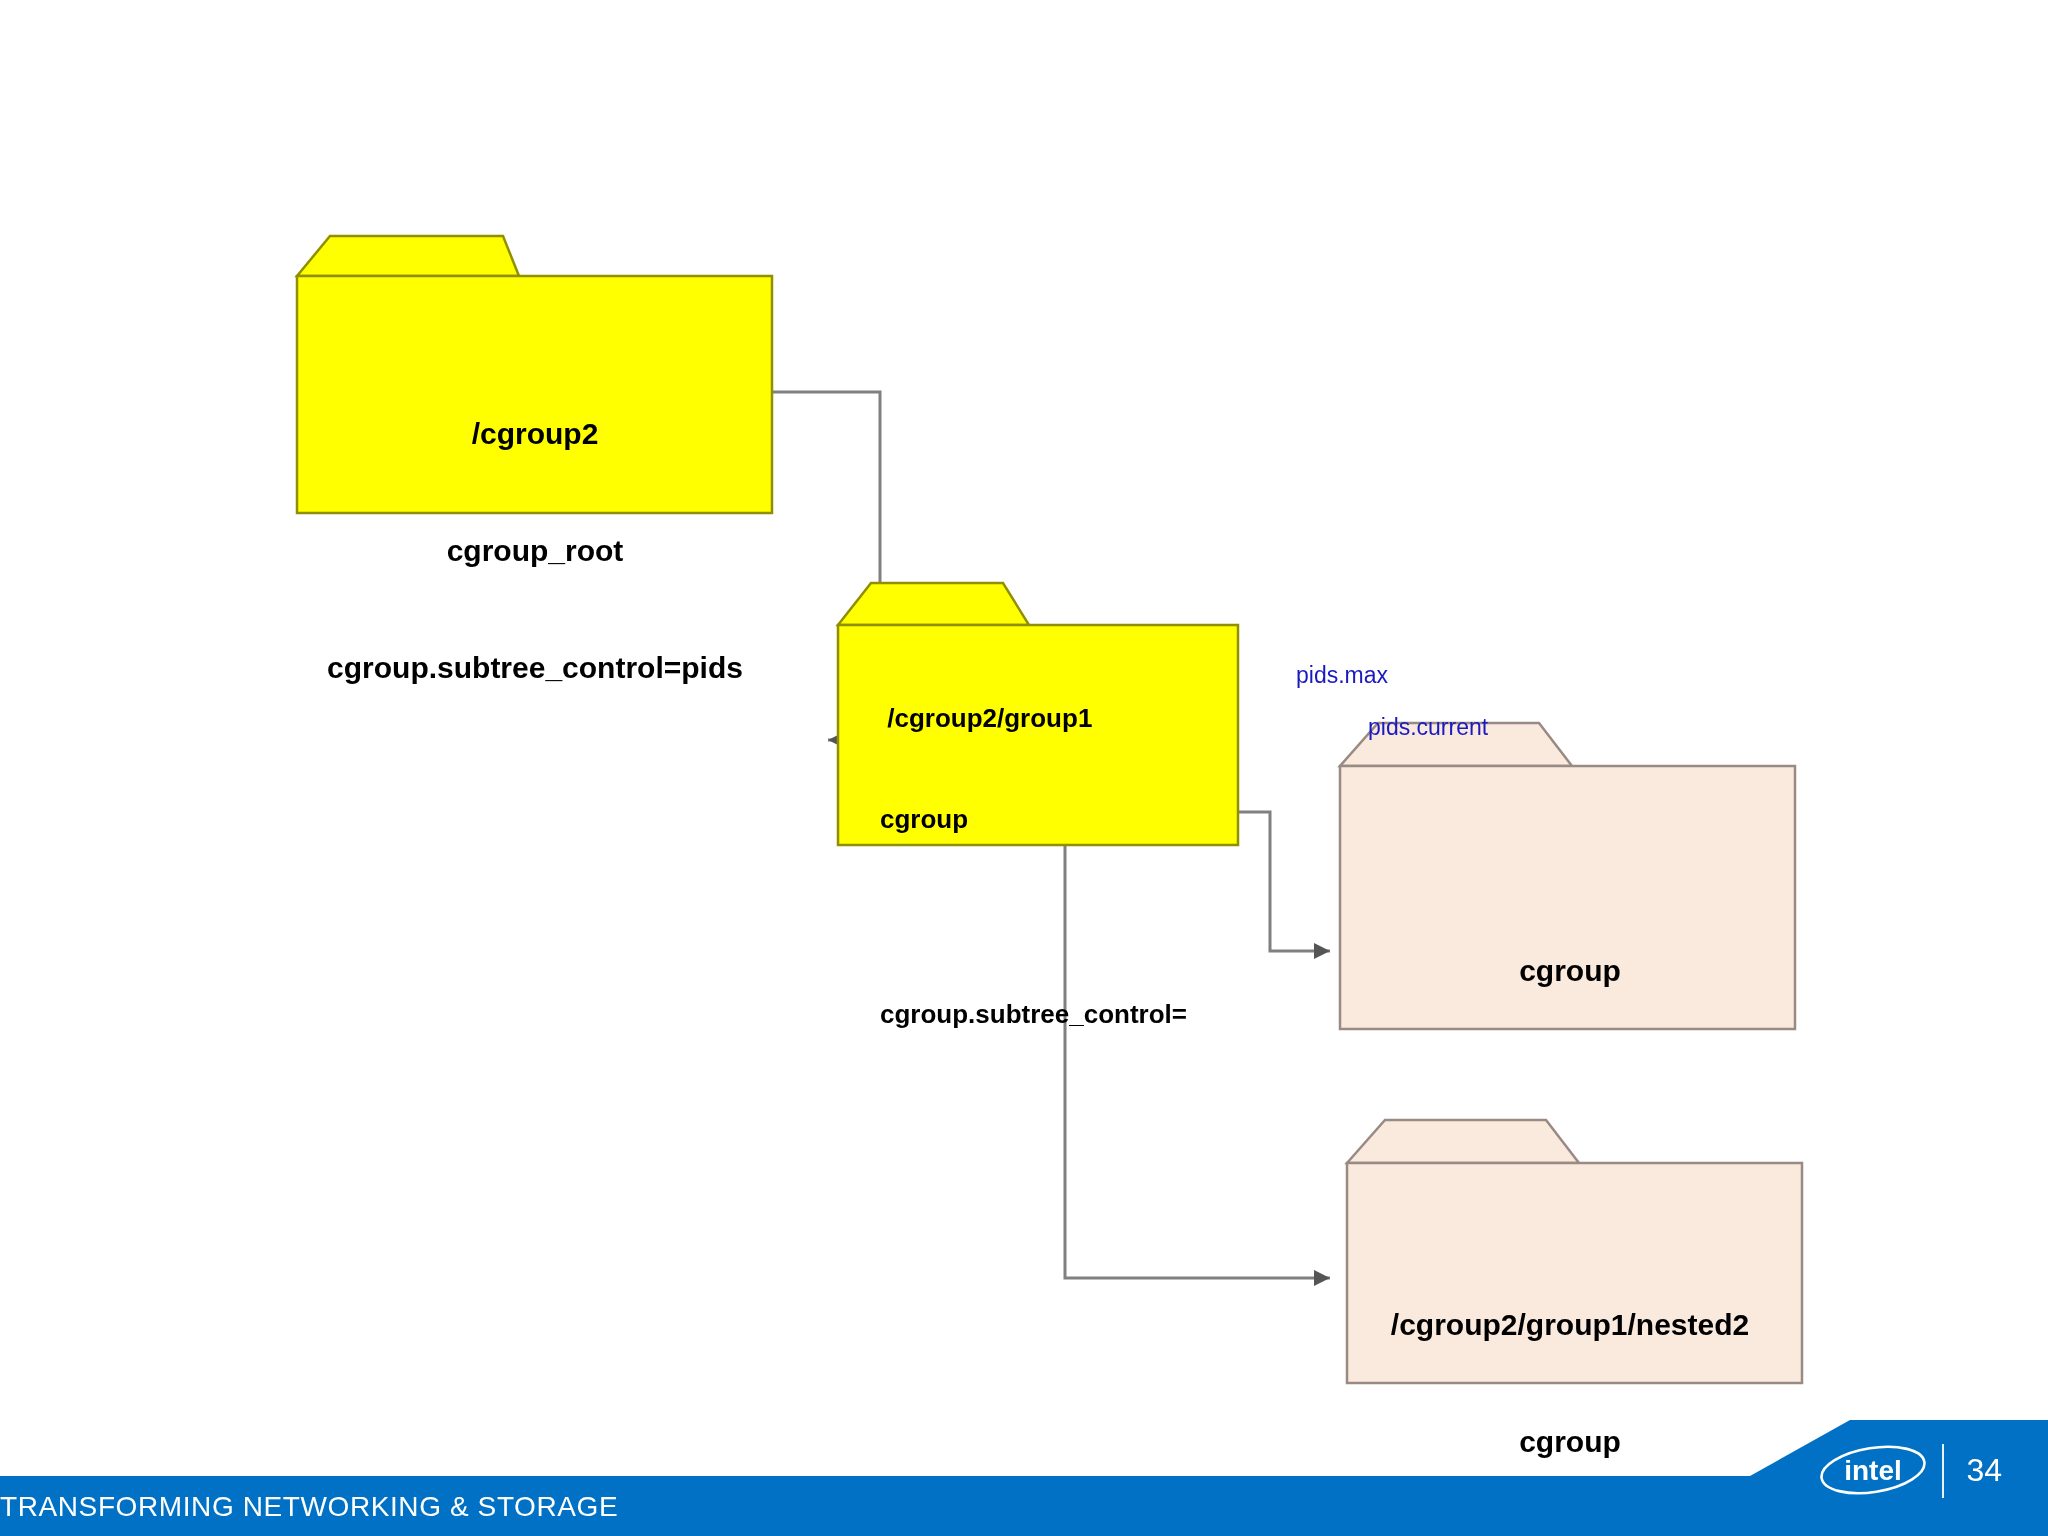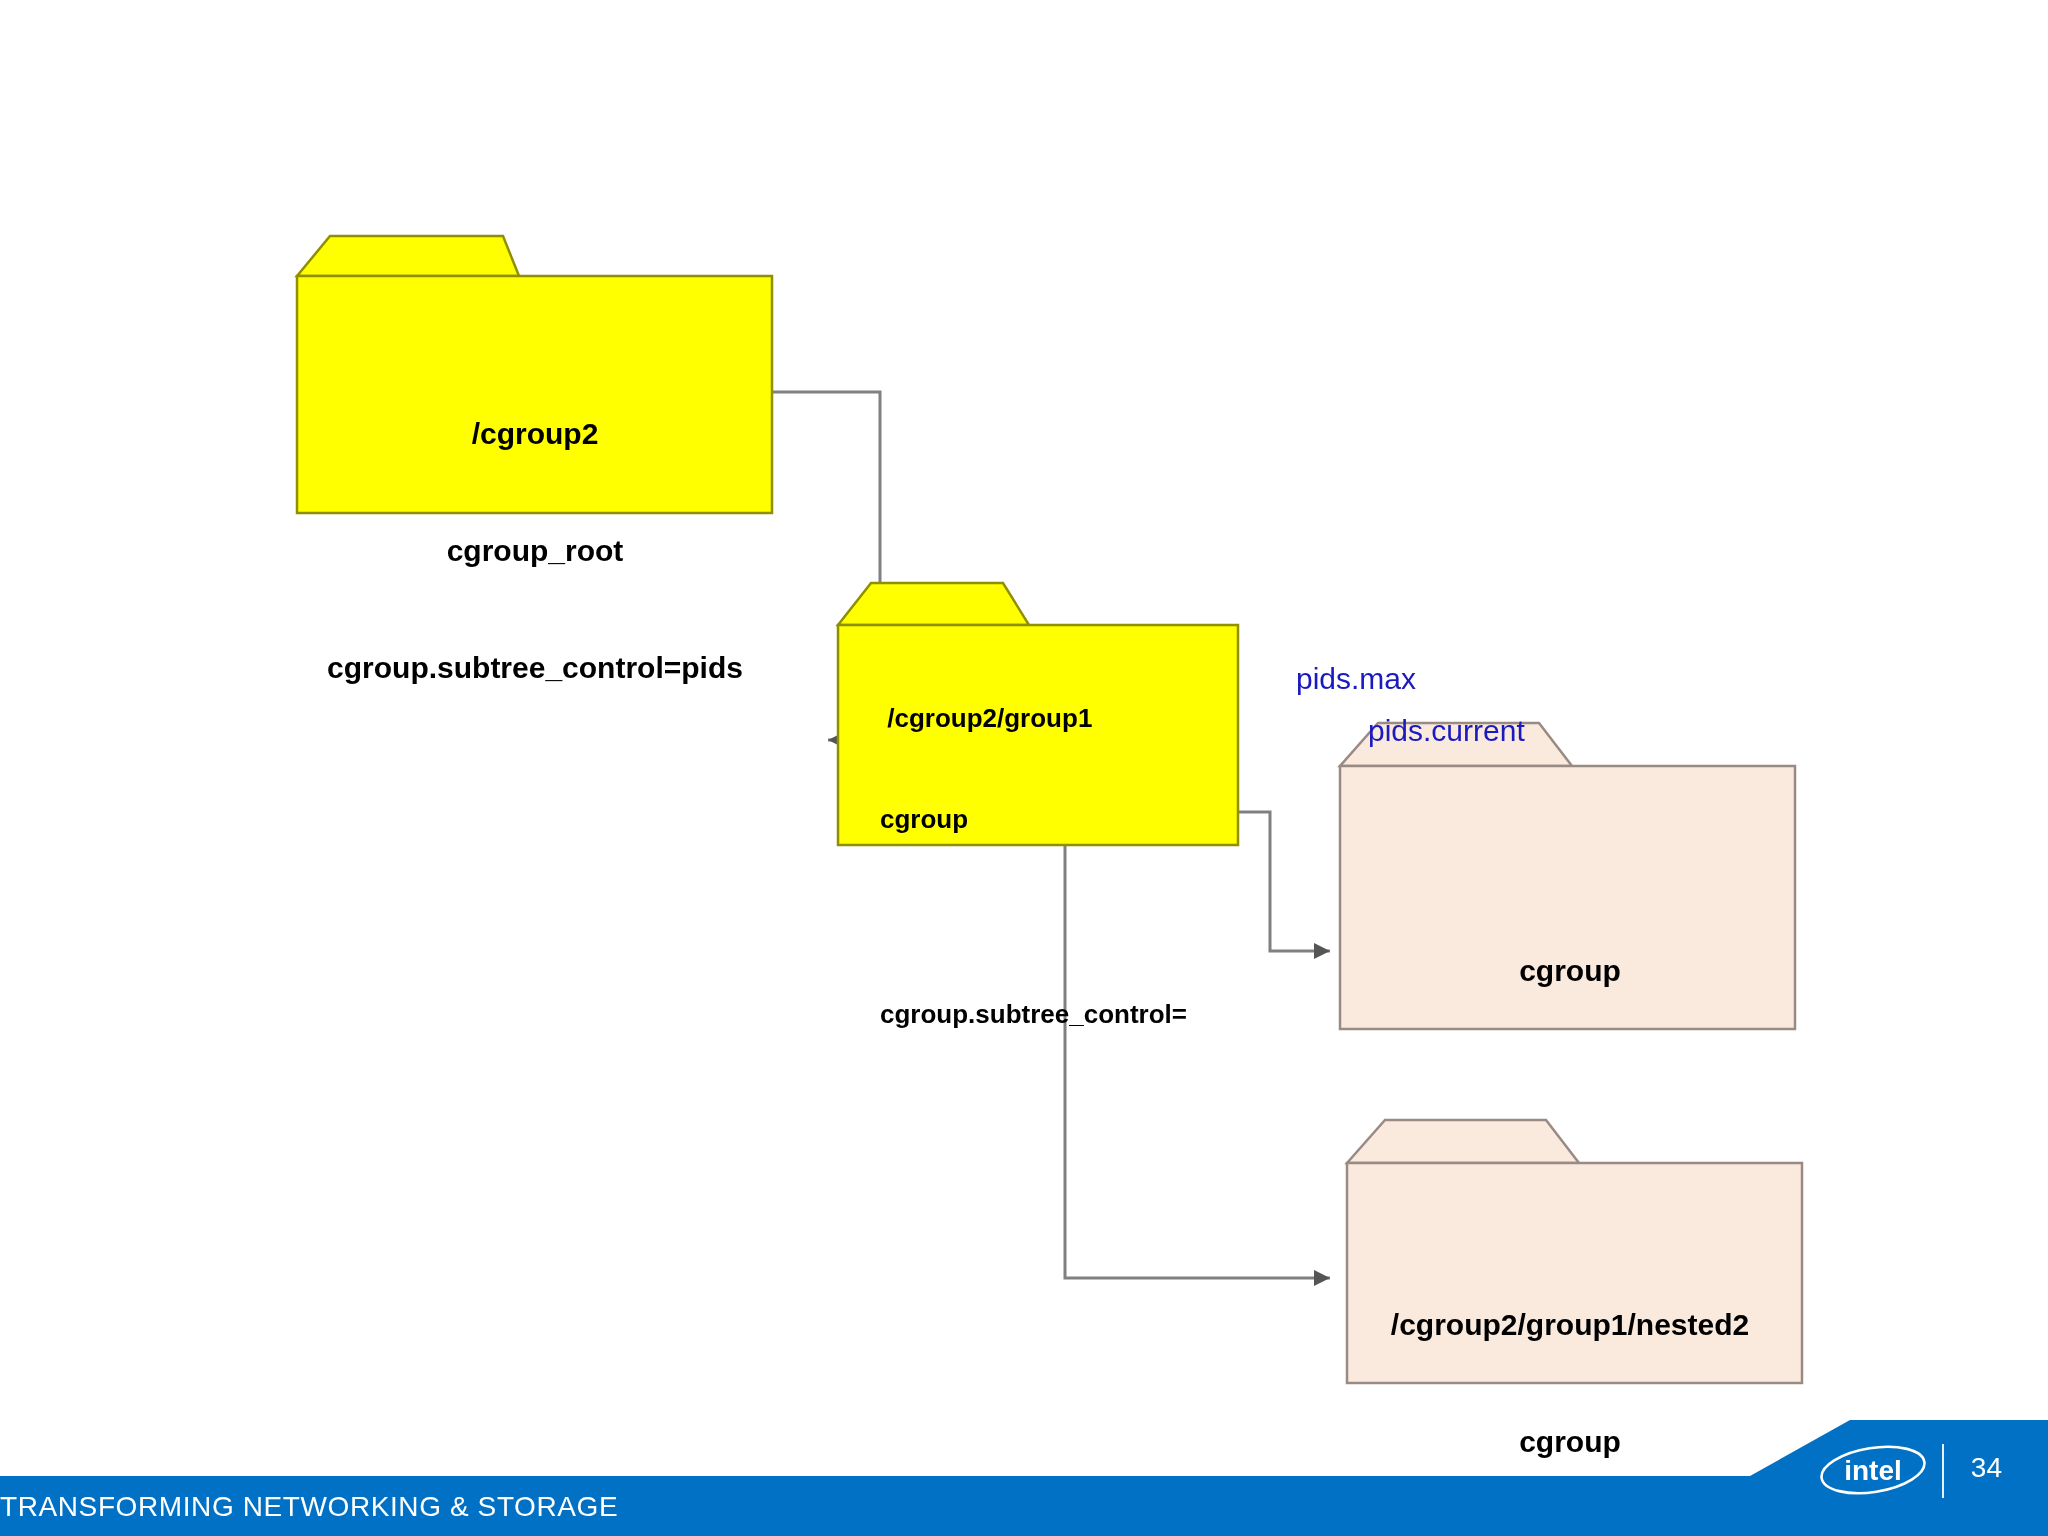--- a/index.html
+++ b/index.html
@@ -72,21 +72,21 @@
     width: 450px;
     text-align: center;
     font-size: 30px;
   }
 
   .annot {
     position: absolute;
     font-family: "Liberation Sans", sans-serif;
     font-weight: normal;
     color: #1a1ac0;
-    font-size: 30px;
+    font-size: 23px;
     white-space: pre;
   }
   .annot-max     { left: 1296px; top: 662px; }
   .annot-current { left: 1368px; top: 714px; }
 
   
   #footer-bar {
     position: absolute;
     left: 0;
     top: 1476px;
@@ -118,21 +118,21 @@
     right: 120px;
     top: 1444px;
     width: 110px;
     height: 52px;
   }
   #page-number {
     position: absolute;
     right: 46px;
     top: 1452px;
     color: #ffffff;
-    font-size: 28px;
+    font-size: 32px;
     font-family: "Liberation Sans", sans-serif;
   }
   #page-divider {
     position: absolute;
     right: 104px;
     top: 1444px;
     width: 2px;
     height: 54px;
     background: #ffffff;
     opacity: 0.9;

